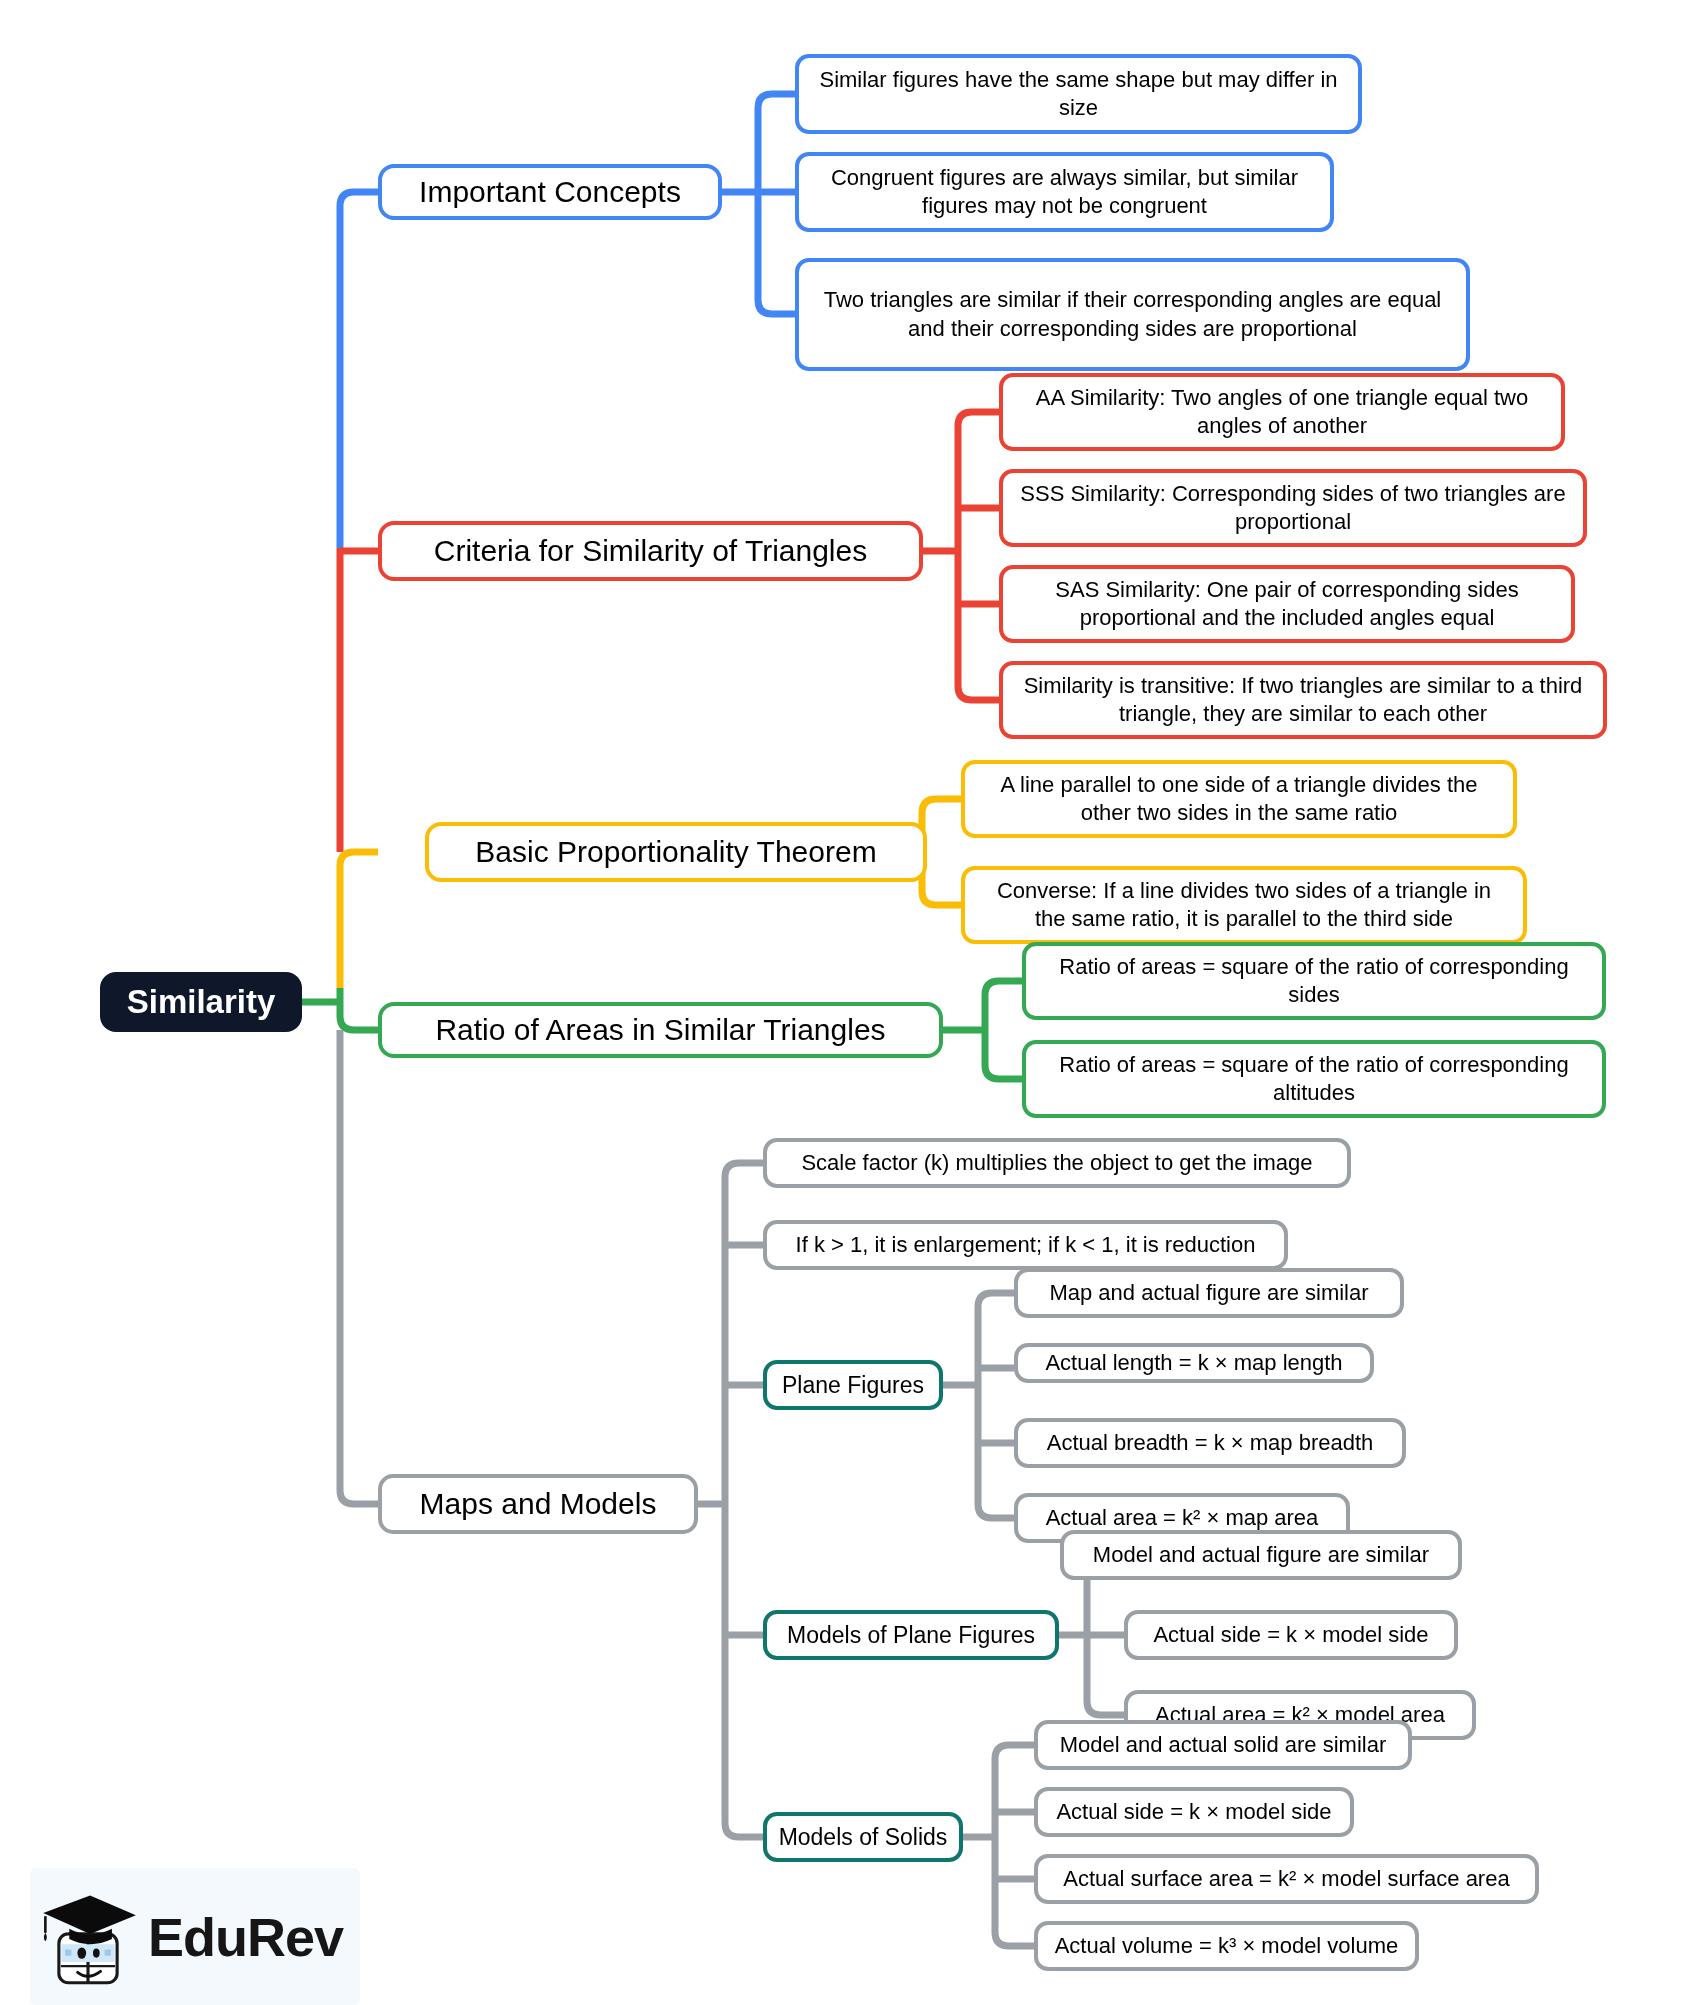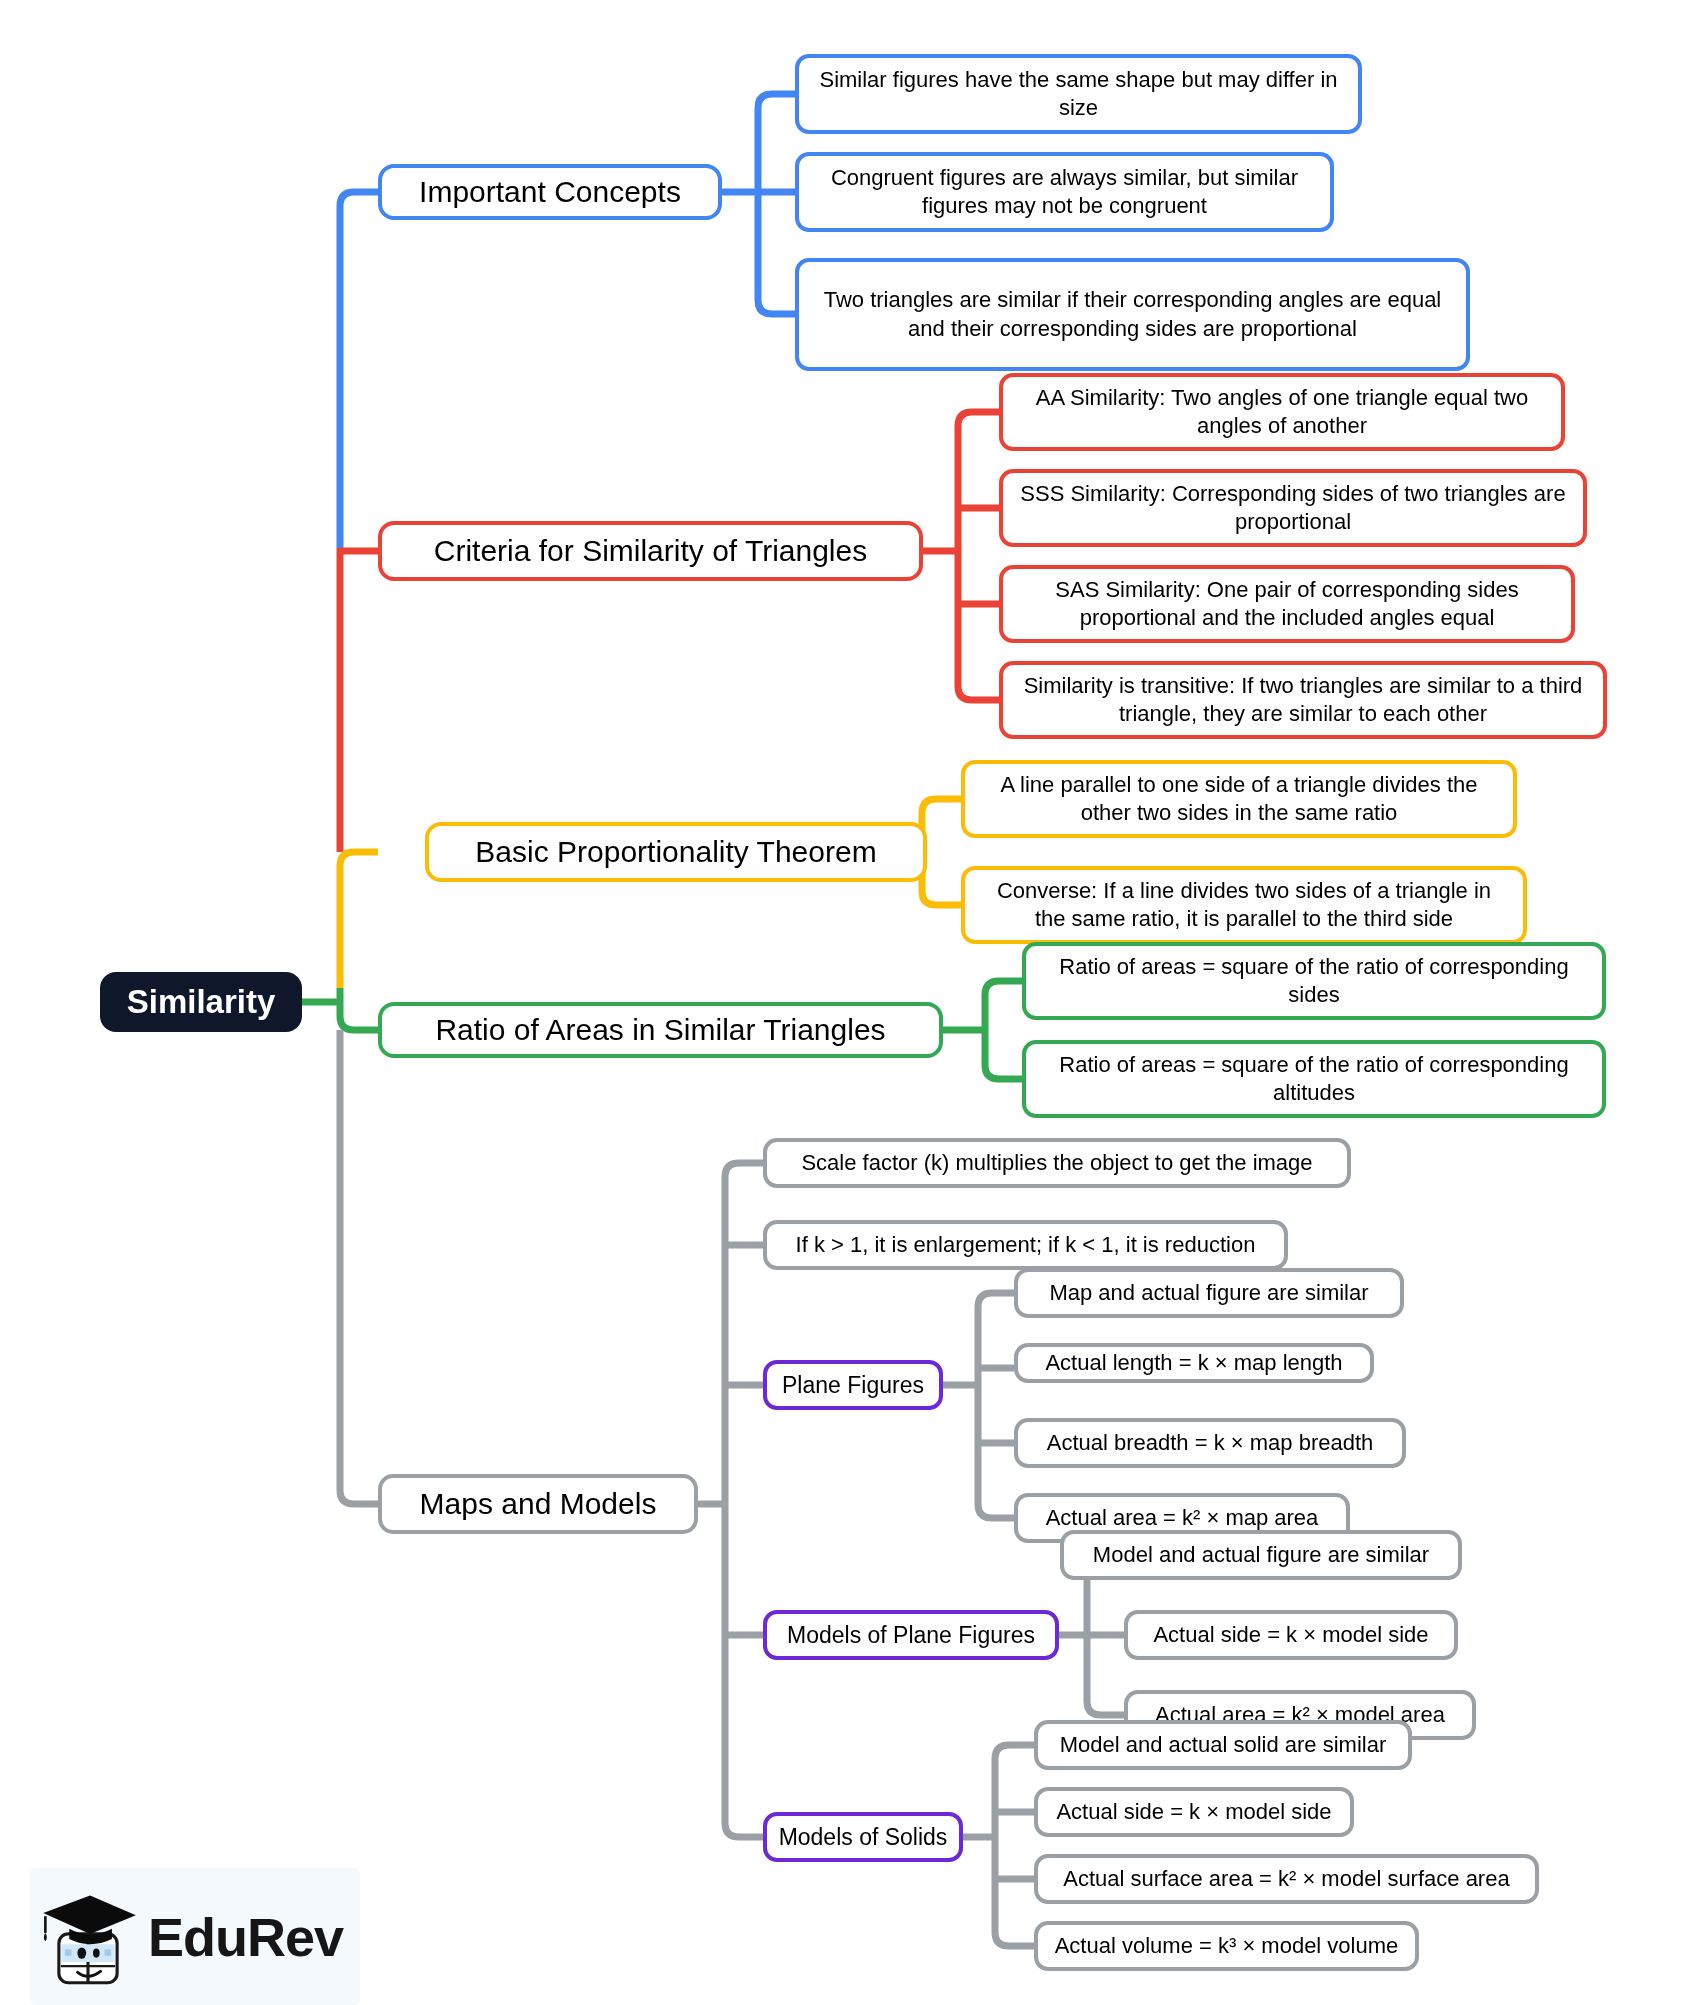--- a/index.html
+++ b/index.html
@@ -27,21 +27,21 @@
     padding:4px 14px;
   }
   .bnode{
     border:4px solid #000;
     border-radius:16px;
     font-size:30px;
     padding:2px 12px;
     white-space:nowrap;
   }
   .subnode{
-    border:4px solid #6d28d9;
+    border:4px solid #0f766e;
     border-radius:14px;
     font-size:23px;
     white-space:nowrap;
   }
   .root{
     background:#0f172a;
     color:#ffffff;
     border-radius:16px;
     font-size:33px;
     font-weight:bold;

